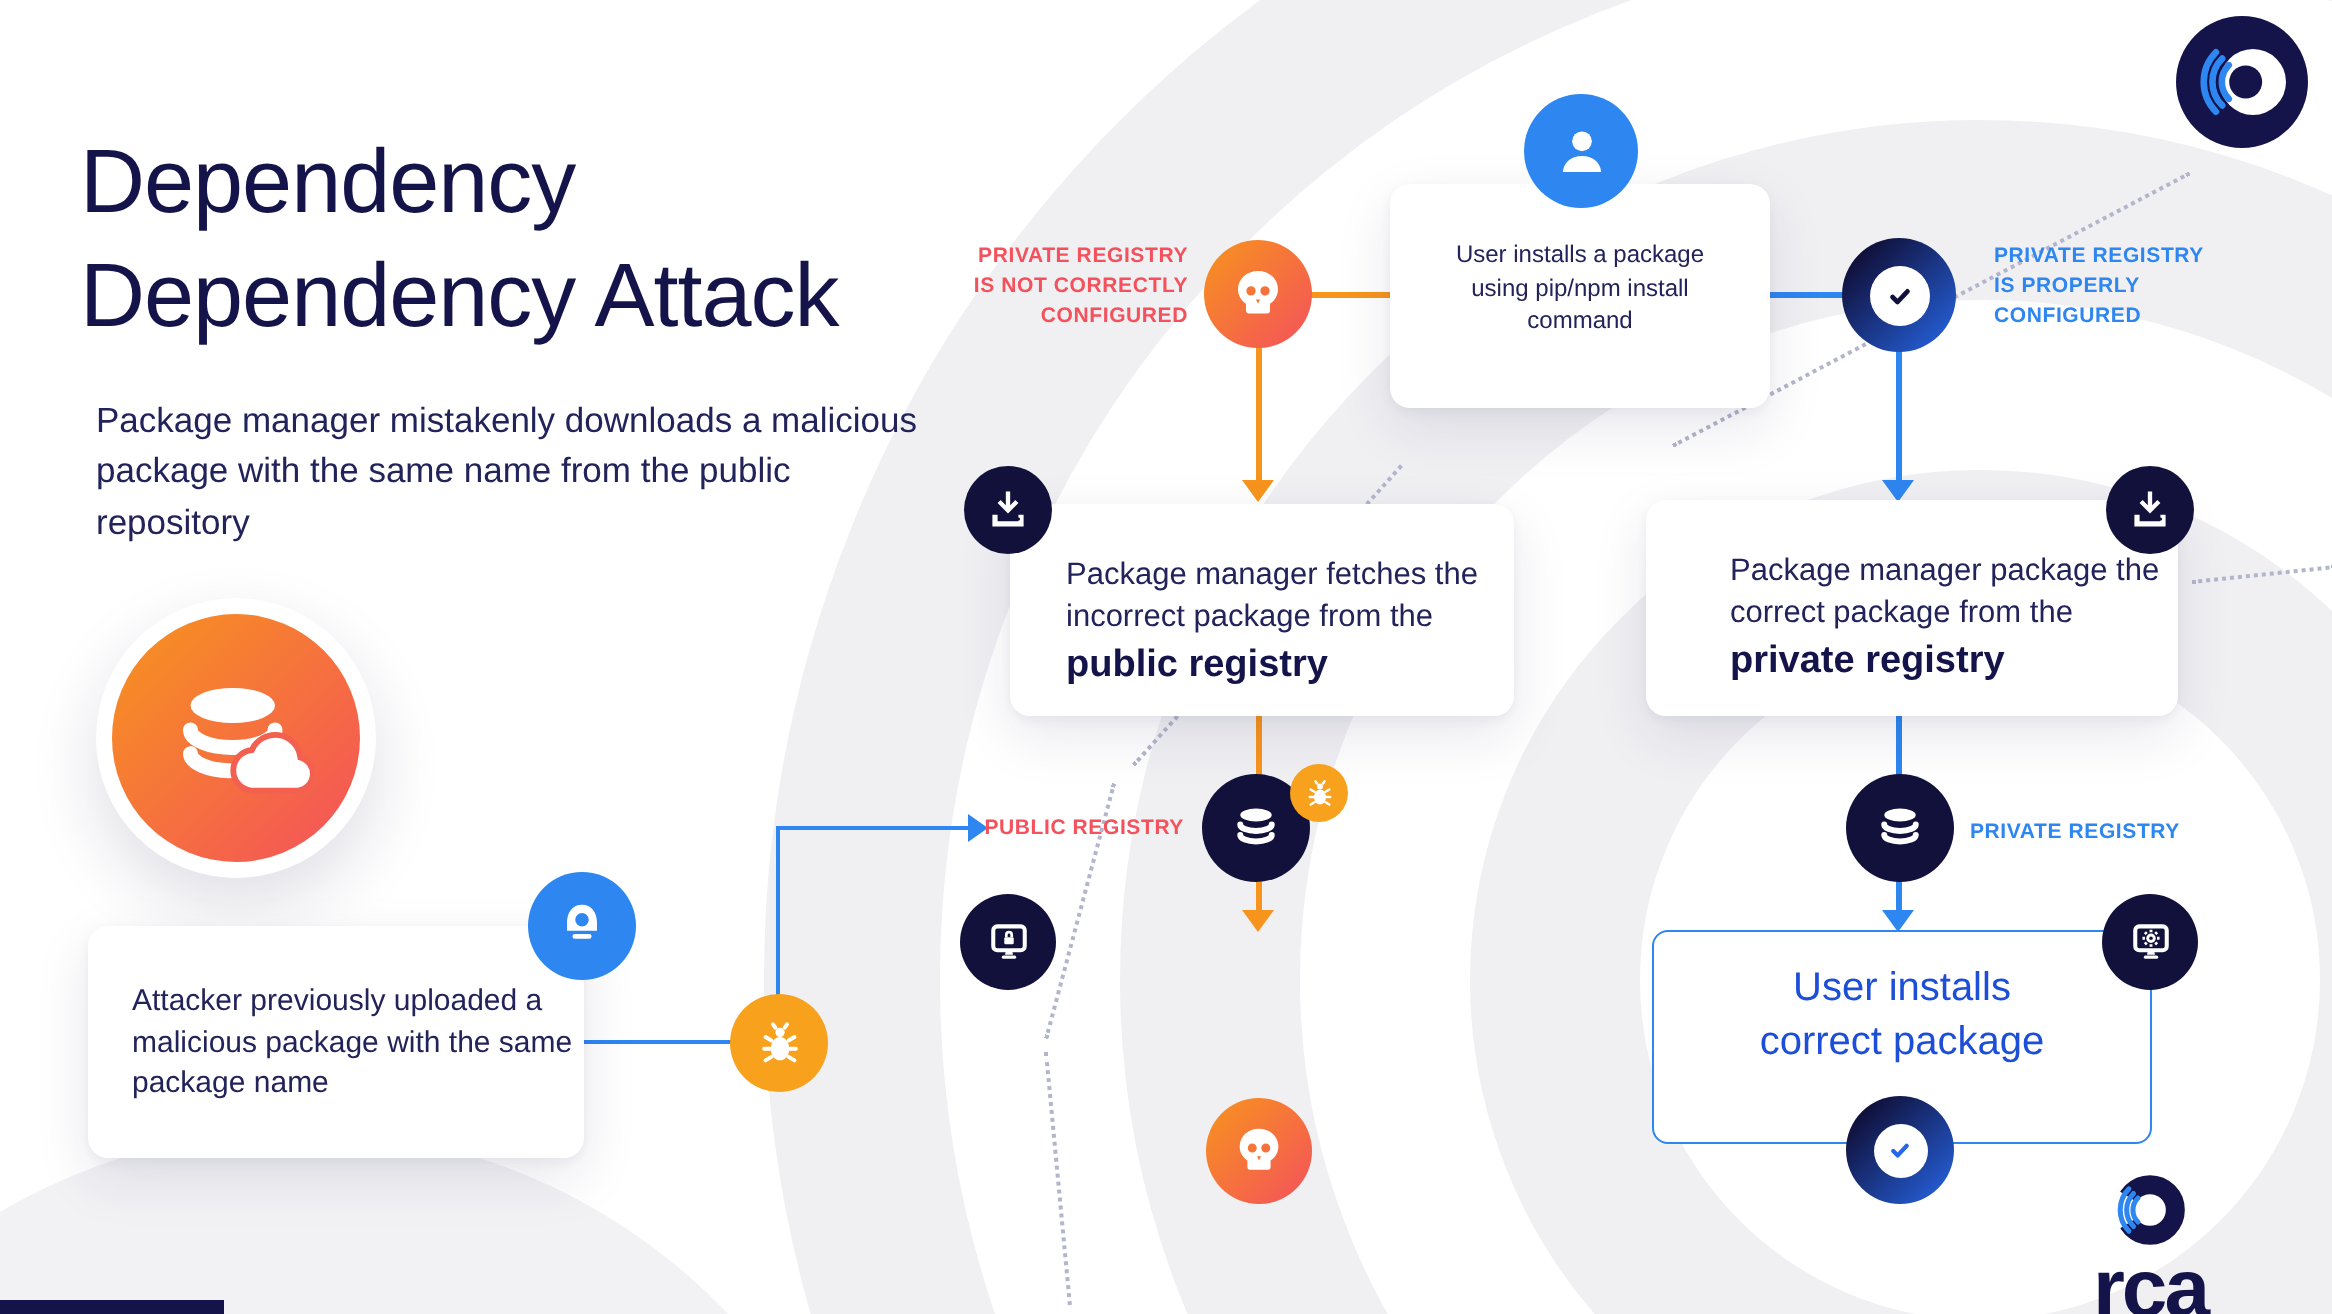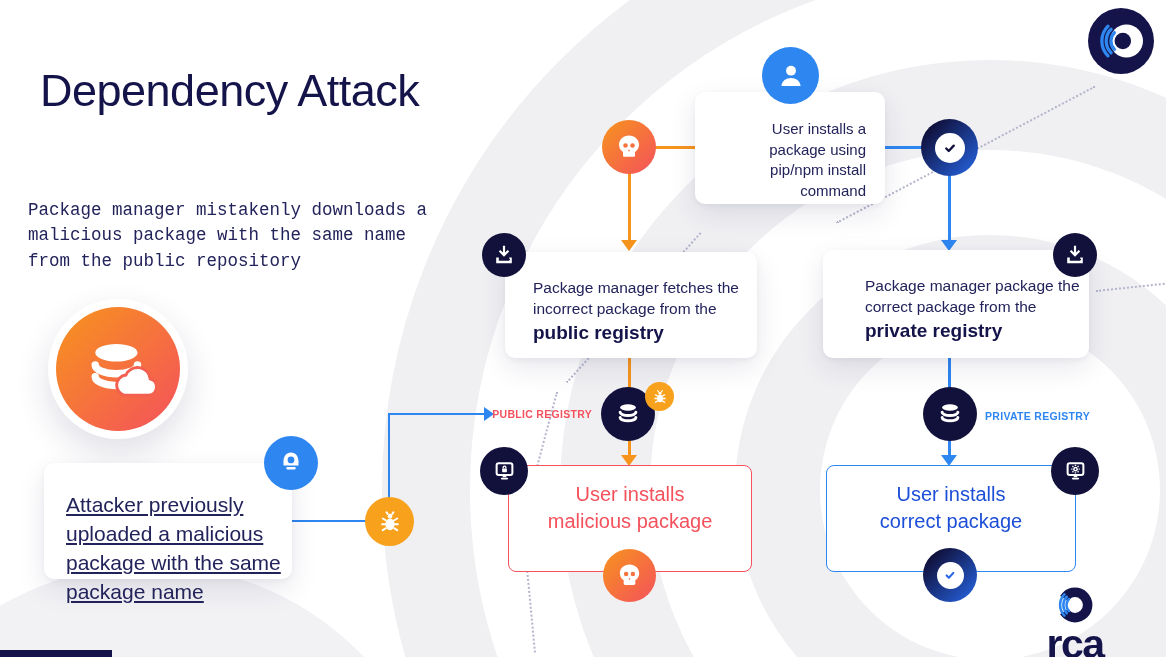--- a/index.html
+++ b/index.html
@@ -53,48 +53,51 @@
   <div class="ring" style="left:382px;top:-118px;width:1040px;height:1040px;border-width:88px;"></div>
   <div class="blob" style="left:-145px;top:565px;width:590px;height:590px;"></div>
 
   <div class="dotseg" style="left:836px;top:222px;width:292px;transform:rotate(-27.8deg);"></div>
   <div class="dotseg" style="left:1096px;top:290px;width:72px;transform:rotate(-6deg);"></div>
   <div class="dotseg" style="left:566px;top:382px;width:201px;transform:rotate(-48.2deg);"></div>
   <div class="dotseg" style="left:558px;top:392px;width:132px;transform:rotate(104.9deg);"></div>
   <div class="dotseg" style="left:524px;top:526px;width:127px;transform:rotate(84.6deg);"></div>
 
   <div class="abs title" style="left:40px;top:62px;">
+    <div>Dependency</div>
     <div>Dependency Attack</div>
   </div>
-  <div class="abs subtitle" style="left:28px;top:198px;width:412px;font-family:Liberation Mono, monospace;">Package manager mistakenly downloads a malicious package with the same name from the public repository</div>
+  <div class="abs subtitle" style="left:48px;top:198px;width:412px;">Package manager mistakenly downloads a malicious package with the same name from the public repository</div>
 
   <div class="hline ol" style="left:652px;top:146px;width:46px;height:3px;"></div>
   <div class="vline ol" style="left:628px;top:172px;width:3px;height:68px;"></div>
   <div class="tri-down ol2" style="left:621px;top:240px;"></div>
   <div class="vline ol" style="left:628px;top:357px;width:3px;height:34px;"></div>
   <div class="vline ol" style="left:628px;top:440px;width:3px;height:16px;"></div>
   <div class="tri-down ol2" style="left:621px;top:455px;"></div>
 
   <div class="hline bl" style="left:884px;top:146px;width:40px;height:3px;"></div>
   <div class="vline bl" style="left:948px;top:174px;width:3px;height:66px;"></div>
   <div class="tri-down bl2" style="left:941px;top:240px;"></div>
   <div class="vline bl" style="left:948px;top:357px;width:3px;height:34px;"></div>
   <div class="vline bl" style="left:948px;top:440px;width:3px;height:16px;"></div>
   <div class="tri-down bl2" style="left:941px;top:455px;"></div>
 
   <div class="hline bl" style="left:292px;top:520px;width:76px;height:2px;"></div>
   <div class="vline bl" style="left:388px;top:413px;width:2px;height:86px;"></div>
   <div class="hline bl" style="left:388px;top:413px;width:96px;height:2px;"></div>
   <div class="tri-right" style="left:484px;top:407px;"></div>
 
+  <div class="abs tag red" style="left:480px;top:121px;width:114px;">PRIVATE REGISTRY IS NOT CORRECTLY CONFIGURED</div>
+  <div class="abs tag blue" style="left:997px;top:121px;width:118px;">PRIVATE REGISTRY IS PROPERLY CONFIGURED</div>
   <div class="abs tag red" style="left:488px;top:407px;width:104px;white-space:nowrap;">PUBLIC REGISTRY</div>
   <div class="abs tag blue" style="left:985px;top:409px;white-space:nowrap;">PRIVATE REGISTRY</div>
 
   <div class="card" style="left:695px;top:92px;width:190px;height:112px;">
-    <div class="cardtext" style="font-size:15px;text-align:right;width:152px;margin:27px auto 0;">User installs a package using pip/npm install command</div>
+    <div class="cardtext" style="font-size:12px;text-align:center;width:152px;margin:27px auto 0;">User installs a package using pip/npm install command</div>
   </div>
 
   <div class="circ bluecirc" style="left:762px;top:47px;width:57px;height:57px;">
     <svg viewBox="0 0 24 24" width="32" height="32">
         <circle cx="12" cy="8" r="3.7" fill="#fff"></circle>
         <path d="M4.8 19.5c.4-3.9 3.5-6 7.2-6s6.8 2.1 7.2 6z" fill="#fff"></path>
       </svg>
   </div>
 
   <div class="circ orangegrad" style="left:602px;top:120px;width:54px;height:54px;">
@@ -155,23 +158,20 @@
   </div>
 
   <div class="circ navy" style="left:923px;top:387px;width:54px;height:54px;">
     <svg viewBox="0 0 24 24" width="30" height="30">
         <ellipse cx="12" cy="6.8" rx="6.3" ry="2.6" fill="#fff"></ellipse>
         <path d="M5.7 10.6a6.3 2.6 0 0 0 12.6 0" fill="none" stroke="#fff" stroke-width="2.4" stroke-linecap="round"></path>
         <path d="M5.7 14.8a6.3 2.6 0 0 0 12.6 0" fill="none" stroke="#fff" stroke-width="2.4" stroke-linecap="round"></path>
       </svg>
   </div>
 
-  <div class="resultbox" style="left:508px;top:465px;width:242px;height:105px;border:1.5px solid #f4515c;">
-    <div class="resulttext" style="color:#f4515c;width:180px;margin:15px auto 0;">User installs malicious package</div>
-  </div>
   <div class="circ navy" style="left:480px;top:447px;width:48px;height:48px;">
     <svg viewBox="0 0 24 24" width="27" height="27">
         <rect x="5" y="4.6" width="14" height="10.6" rx="1.8" fill="none" stroke="#fff" stroke-width="1.8"></rect>
         <rect x="9.9" y="9.4" width="4.2" height="3.2" rx="0.6" fill="#fff"></rect>
         <path d="M10.8 9.4V8.4a1.2 1.2 0 0 1 2.4 0v1" stroke="#fff" stroke-width="1.2" fill="none"></path>
         <path d="M10.7 15.2h2.6l.5 2h-3.6z" fill="#fff"></path>
         <rect x="8.8" y="17.6" width="6.4" height="1.4" rx="0.7" fill="#fff"></rect>
       </svg>
   </div>
   <div class="circ orangegrad" style="left:603px;top:549px;width:53px;height:53px;">
@@ -208,21 +208,21 @@
       <svg viewBox="0 0 48 48" width="78" height="78">
           <ellipse cx="23" cy="14" rx="13" ry="5.4" fill="#fff"></ellipse>
           <path d="M10 21.5a13 5.4 0 0 0 26 0" stroke="#fff" stroke-width="4.6" fill="none" stroke-linecap="round"></path>
           <path d="M10 28.8a13 5.4 0 0 0 12 5.3" stroke="#fff" stroke-width="4.6" fill="none" stroke-linecap="round"></path>
           <path d="M28.5 40.2a6.3 6.3 0 0 1 .4-12.5 7.8 7.8 0 0 1 14.9 2.3 5.2 5.2 0 0 1-.9 10.2z" fill="#fff" stroke="#f4604f" stroke-width="1.8"></path>
         </svg>
     </div>
   </div>
 
   <div class="card" style="left:44px;top:463px;width:248px;height:116px;">
-    <div class="cardtext" style="font-size:21px;width:228px;margin:28px 2px 0 22px;text-decoration:underline;">Attacker previously uploaded a malicious package with the same package name</div>
+    <div class="cardtext" style="font-size:15px;width:228px;margin:28px 2px 0 22px;">Attacker previously uploaded a malicious package with the same package name</div>
   </div>
   <div class="circ bluecirc" style="left:264px;top:436px;width:54px;height:54px;">
     <svg viewBox="0 0 24 24" width="30" height="30">
         <path fill="#fff" fill-rule="evenodd" d="M12 3.5c-3.8 0-6 3.1-6 7.2v3.2h12v-3.2c0-4.1-2.2-7.2-6-7.2zm0 3.3a2.7 2.7 0 1 1 0 5.4 2.7 2.7 0 0 1 0-5.4z"></path>
         <rect x="8.2" y="15.2" width="7.6" height="1.9" rx="0.9" fill="#fff"></rect>
       </svg>
   </div>
   <div class="circ" style="left:365px;top:497px;width:49px;height:49px;background:#f7a11d;">
     <svg viewBox="0 0 24 24" width="28" height="28" fill="none" stroke="#fff" stroke-width="1.7" stroke-linecap="round">
         <circle cx="12" cy="7" r="2" fill="#fff" stroke="none"></circle>

